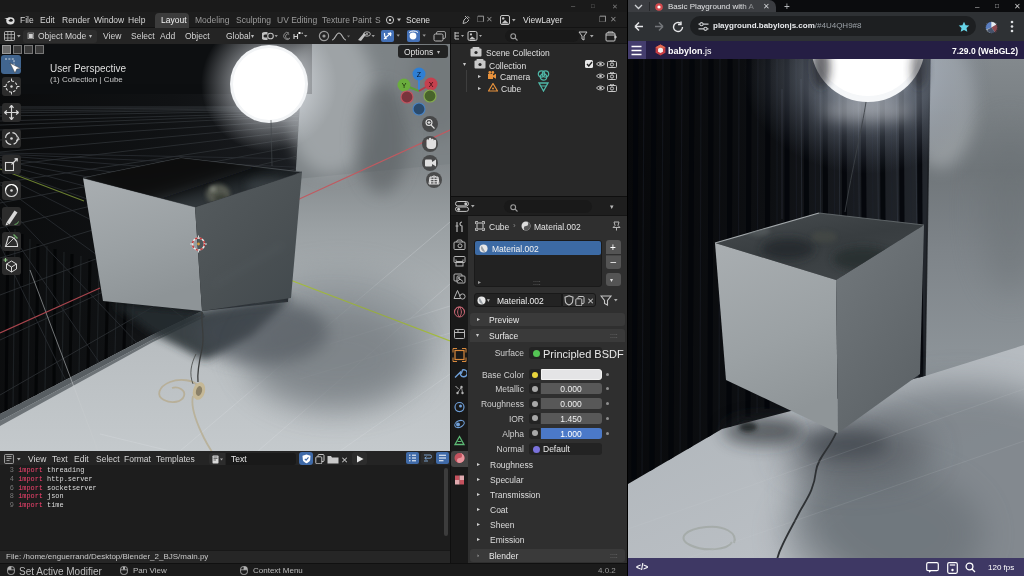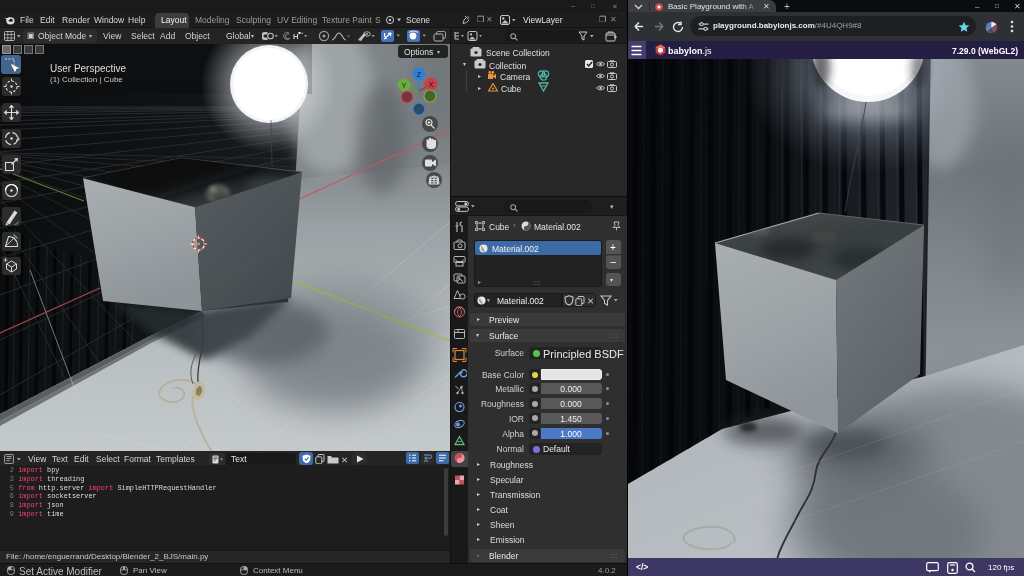--- a/index.html
+++ b/index.html
@@ -751,23 +751,22 @@
 <div class="a" style="left:421px;top:452px;width:13px;height:12px;background:#2c2c2c;border-radius:2px"></div>
 <svg class="a" style="left:423px;top:454px" width="9" height="8" viewBox="0 0 9 8">
       <path d="M1 1 l6 0 a1.6 1.6 0 0 1 0 3.2 l-5 0 m1.5 -1.6 l-1.8 1.6 l1.8 1.6 M1 7 l4 0" stroke="#7fa8d8" stroke-width="0.9" fill="none"></path>
     </svg>
 <div class="a" style="left:436px;top:452px;width:13px;height:12px;background:#3f6aa8;border-radius:2px"></div>
 <svg class="a" style="left:438px;top:454px" width="9" height="8" viewBox="0 0 9 8">
       <path d="M1 1.2 l7 0 M1 4 l7 0 M1 6.8 l4.5 0" stroke="#fff" stroke-width="1.1"></path>
     </svg>
 
 <div class="a" style="left:0;top:466px;width:444px;height:84px;font-family:'Liberation Mono',monospace;font-size:6.9px;line-height:8.75px;color:#dcdcdc">
-<div><span style="display:inline-block;width:14px;text-align:right;color:#7a7a7a">2</span>&nbsp;<span style="color:#f2426e">import</span> bpy</div>
 <div><span style="display:inline-block;width:14px;text-align:right;color:#7a7a7a">3</span>&nbsp;<span style="color:#f2426e">import</span> threading</div>
-<div><span style="display:inline-block;width:14px;text-align:right;color:#7a7a7a">5</span>&nbsp;<span style="color:#f2426e">from</span> http.server <span style="color:#f2426e">import</span> SimpleHTTPRequestHandler</div>
+<div><span style="display:inline-block;width:14px;text-align:right;color:#7a7a7a">4</span>&nbsp;<span style="color:#f2426e">import</span> http.server</div>
 <div><span style="display:inline-block;width:14px;text-align:right;color:#7a7a7a">6</span>&nbsp;<span style="color:#f2426e">import</span> socketserver</div>
 <div><span style="display:inline-block;width:14px;text-align:right;color:#7a7a7a">8</span>&nbsp;<span style="color:#f2426e">import</span> json</div>
 <div><span style="display:inline-block;width:14px;text-align:right;color:#7a7a7a">9</span>&nbsp;<span style="color:#f2426e">import</span> time</div>
 </div>
 <div class="a" style="left:444px;top:468px;width:4px;height:68px;background:#3c3c3c;border-radius:2px"></div>
 <div class="a" style="left:0;top:550px;width:450px;height:13px;background:#262626;border-top:1px solid #181818"></div>
 <div class="tx" style="left:6px;top:553px;color:#c9c9c9;font-size:8px">File: /home/enguerrand/Desktop/Blender_2_BJS/main.py</div>
 
 <div class="a" style="left:0;top:563px;width:628px;height:13px;background:#1b1b1b;border-top:1px solid #101010"></div>
 <svg class="a" style="left:7px;top:565.5px" width="8" height="9" viewBox="0 0 8 9">

